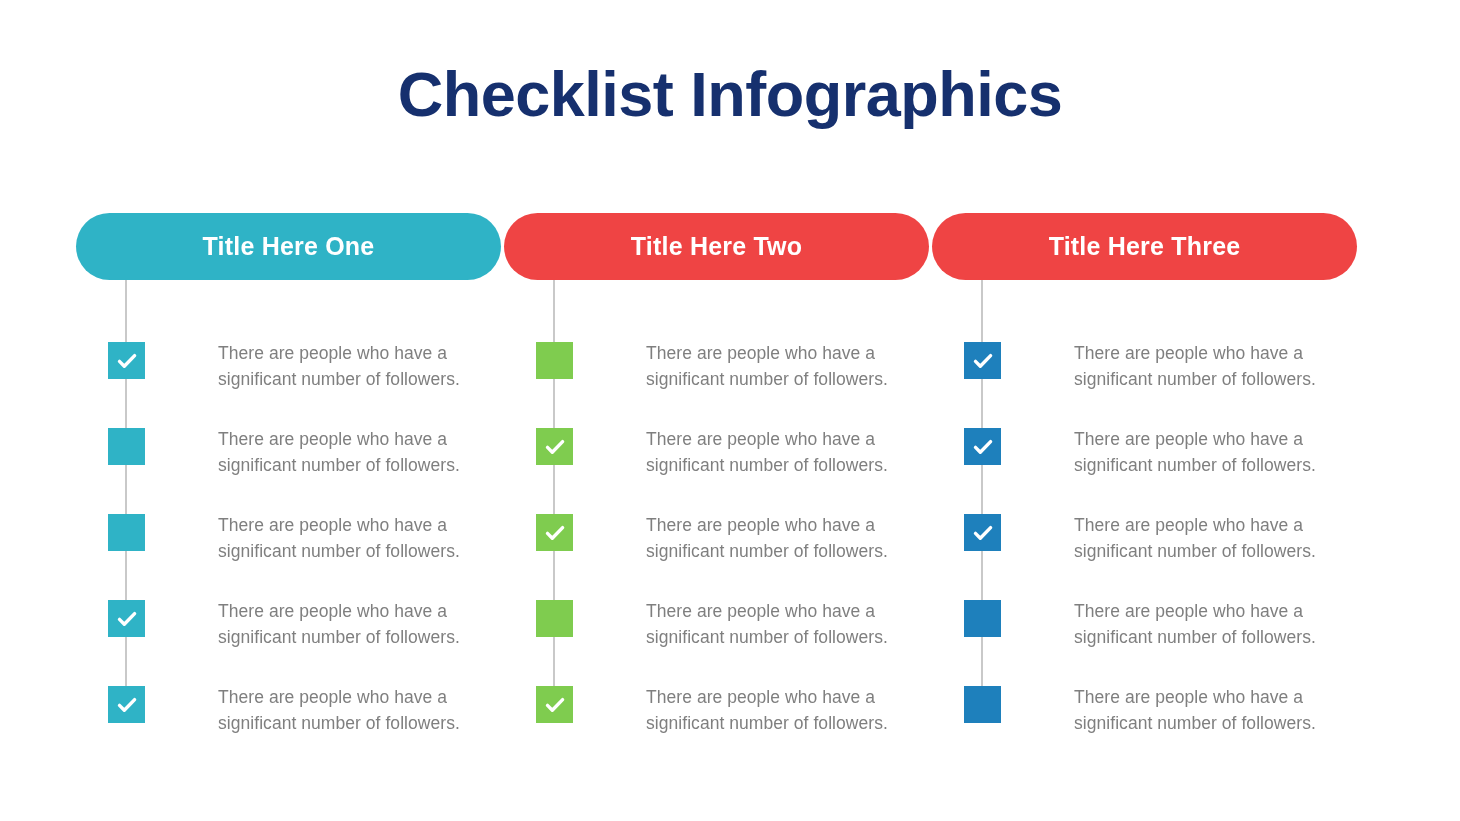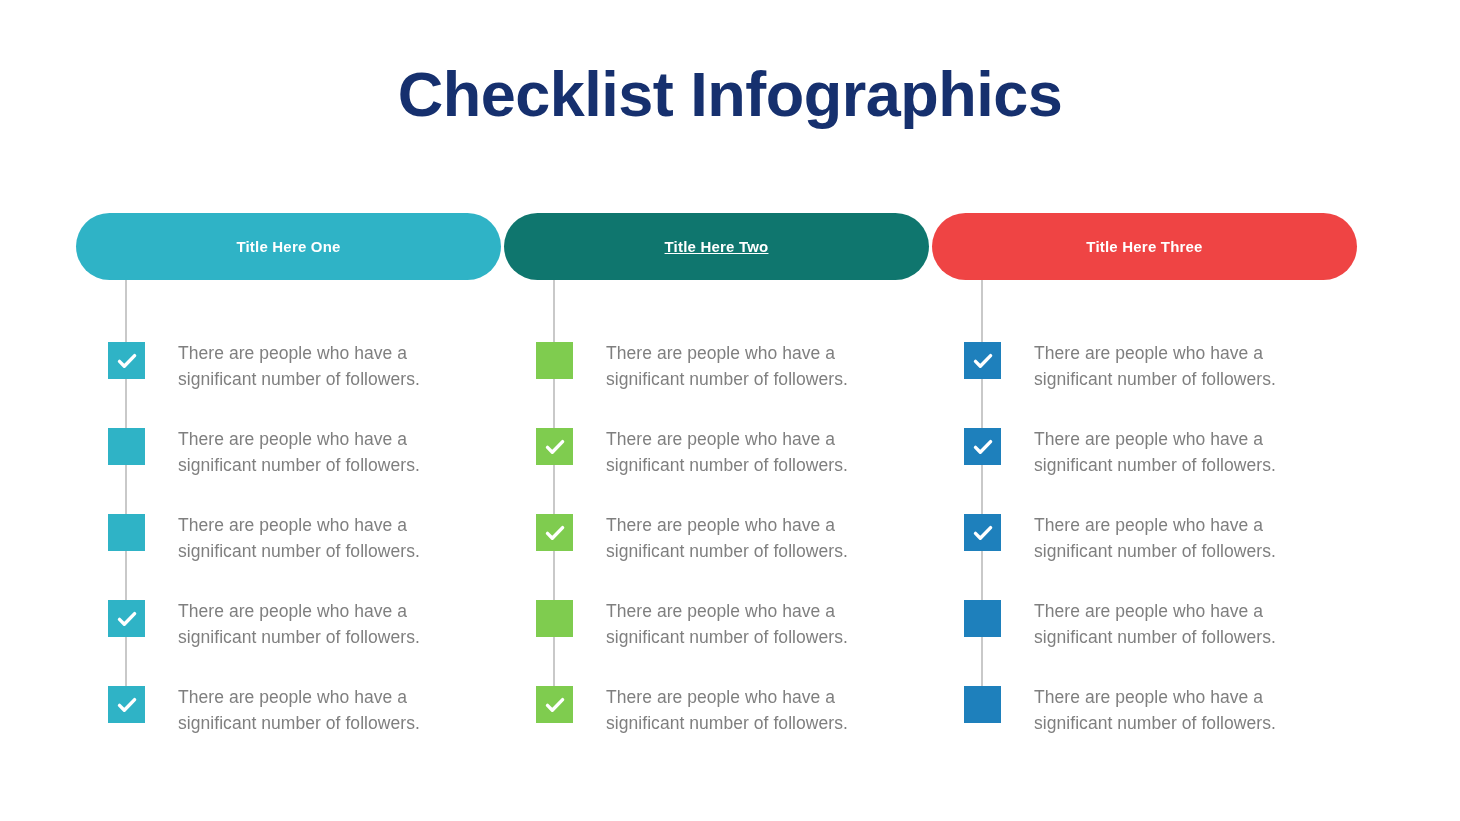--- a/index.html
+++ b/index.html
@@ -56,21 +56,21 @@
   .pill {
     position: relative;
     z-index: 3;
     width: 425px;
     height: 67px;
     border-radius: 34px;
     display: flex;
     align-items: center;
     justify-content: center;
     color: #ffffff;
-    font-size: 15px;
+    font-size: 25px;
     font-weight: bold;
     letter-spacing: 0.2px;
     white-space: nowrap;
   }
 
   
   .connector {
     position: absolute;
     left: 49px;
     top: 65px;
@@ -88,20 +88,21 @@
     display: flex;
     flex-direction: column;
   }
 
   .item {
     position: relative;
     height: 86px;
     display: flex;
     flex-direction: row;
     align-items: flex-start;
+    gap: 40px;
   }
 
   .checkbox {
     position: relative;
     flex: 0 0 37px;
     width: 37px;
     height: 37px;
     margin-left: 32px;
     margin-top: 2px;
     display: flex;
@@ -163,21 +164,21 @@
               <svg width="24" height="24" viewBox="0 0 24 24">
                 <path d="M4.5 12.4 L9.3 17.2 L19.6 6.6" fill="none" stroke="#ffffff" stroke-width="3.4" stroke-linecap="round" stroke-linejoin="round"></path>
               </svg>
             </div>
             <div class="item-text" style="color: rgb(127, 127, 127);">There are people who have a significant number of followers.</div>
           </div>
         </div>
       </div>
       <div class="column">
         <div class="connector" style="background: rgb(201, 201, 201);"></div>
-        <div class="pill" style="background: #0f766e; text-decoration: underline;">
+        <div class="pill" style="background: #ef4444;">
           <span>Title Here Two</span>
         </div>
         <div class="items">
           <div class="item">
             <div class="checkbox" style="background: rgb(127, 204, 79);"></div>
             <div class="item-text" style="color: rgb(127, 127, 127);">There are people who have a significant number of followers.</div>
           </div>
           <div class="item">
             <div class="checkbox" style="background: rgb(127, 204, 79);">
               <svg width="24" height="24" viewBox="0 0 24 24">

